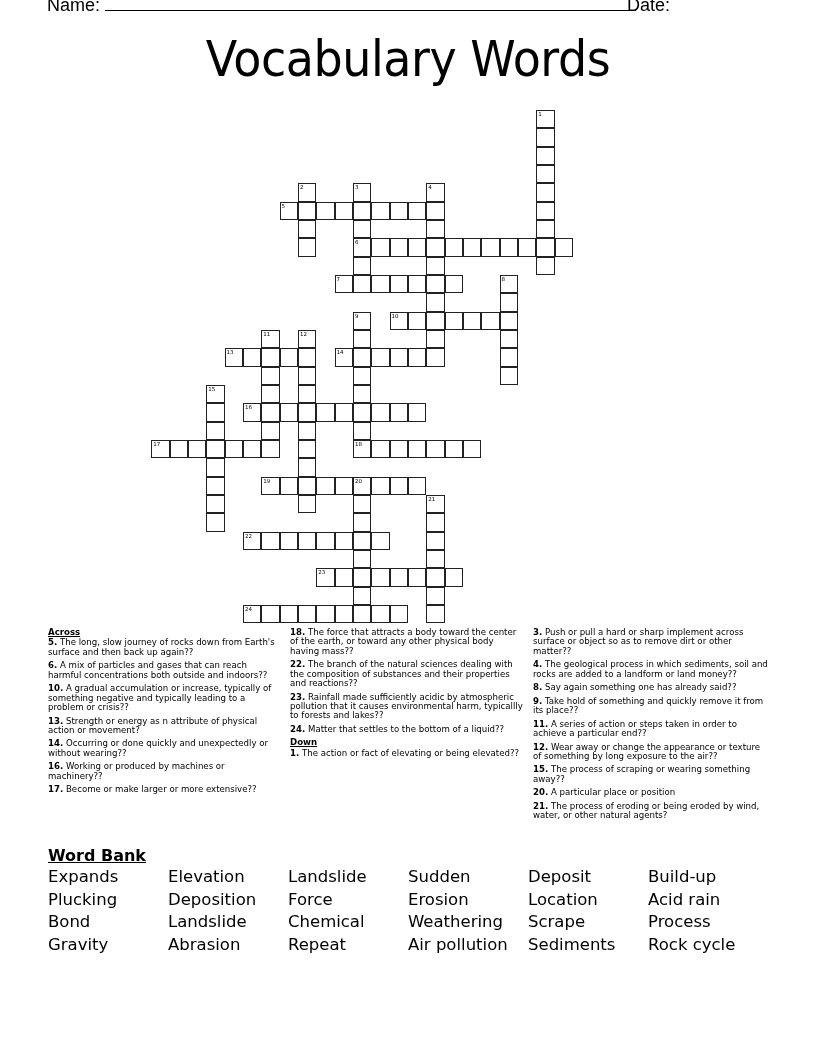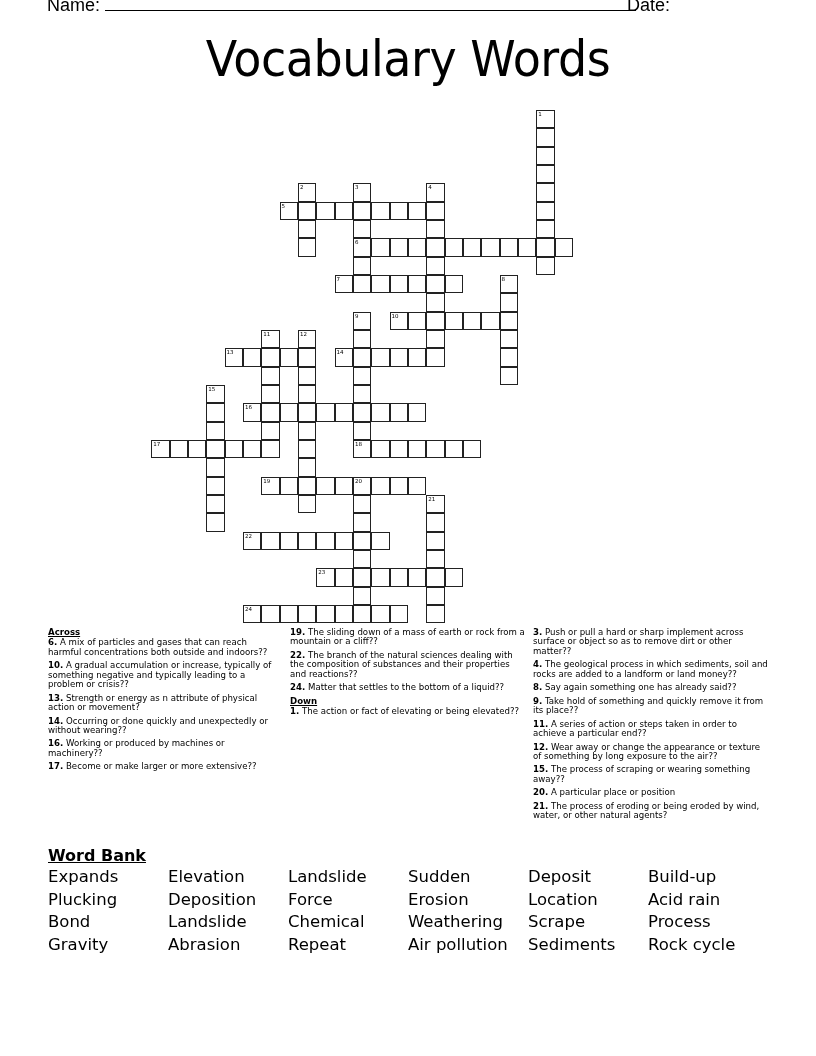--- a/index.html
+++ b/index.html
@@ -243,31 +243,33 @@
     <div class="cell" style="left: 279.61px; top: 604.91px;"></div>
     <div class="cell" style="left: 297.94px; top: 604.91px;"></div>
     <div class="cell" style="left: 316.27px; top: 604.91px;"></div>
     <div class="cell" style="left: 334.6px; top: 604.91px;"></div>
     <div class="cell" style="left: 371.26px; top: 604.91px;"></div>
     <div class="cell" style="left: 389.59px; top: 604.91px;"></div>
   </div>
 
 <div class="clues" id="col1">
   <div class="hd">Across</div>
+  <div class="clue"><b>5.</b> <span>The long, slow journey of rocks down from Earth's surface and then back up again??</span></div>
   <div class="clue"><b>6.</b> <span>A mix of particles and gases that can reach harmful concentrations both outside and indoors??</span></div>
   <div class="clue"><b>10.</b> <span>A gradual accumulation or increase, typically of something negative and typically leading to a problem or crisis??</span></div>
   <div class="clue"><b>13.</b> <span>Strength or energy as n attribute of physical action or movement?</span></div>
   <div class="clue"><b>14.</b> <span>Occurring or done quickly and unexpectedly or without wearing??</span></div>
   <div class="clue"><b>16.</b> <span>Working or produced by machines or machinery??</span></div>
   <div class="clue"><b>17.</b> <span>Become or make larger or more extensive??</span></div>
 </div>
 
 <div class="clues" id="col2">
-  <div class="clue"><b>19.</b> <span>The sliding down of a mass of earth or rock from a mountain or a cliff??</span></div>
+  <div class="clue"><b>18.</b> <span>The force that attracts a body toward the center of the earth, or toward any other physical body having mass??</span></div>
   <div class="clue"><b>22.</b> <span>The branch of the natural sciences dealing with the composition of substances and their properties and reactions??</span></div>
+  <div class="clue"><b>23.</b> <span>Rainfall made sufficiently acidic by atmospheric pollution that it causes environmental harm, typicallly to forests and lakes??</span></div>
   <div class="clue"><b>24.</b> <span>Matter that settles to the bottom of a liquid??</span></div>
   <div class="hd">Down</div>
   <div class="clue"><b>1.</b> <span>The action or fact of elevating or being elevated??</span></div>
 </div>
 
 <div class="clues" id="col3">
   <div class="clue"><b>3.</b> <span>Push or pull a hard or sharp implement across surface or object so as to remove dirt or other matter??</span></div>
   <div class="clue"><b>4.</b> <span>The geological process in which sediments, soil and rocks are added to a landform or land money??</span></div>
   <div class="clue"><b>8.</b> <span>Say again something one has already said??</span></div>
   <div class="clue"><b>9.</b> <span>Take hold of something and quickly remove it from its place??</span></div>

